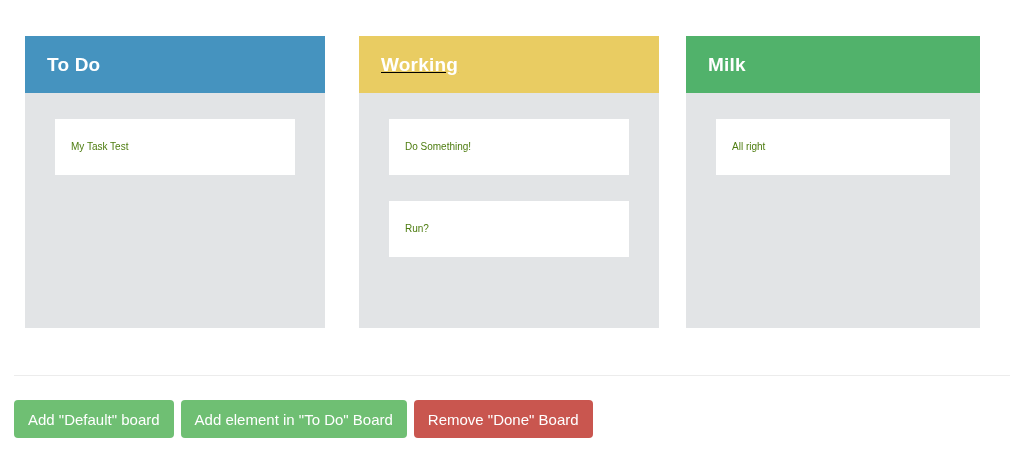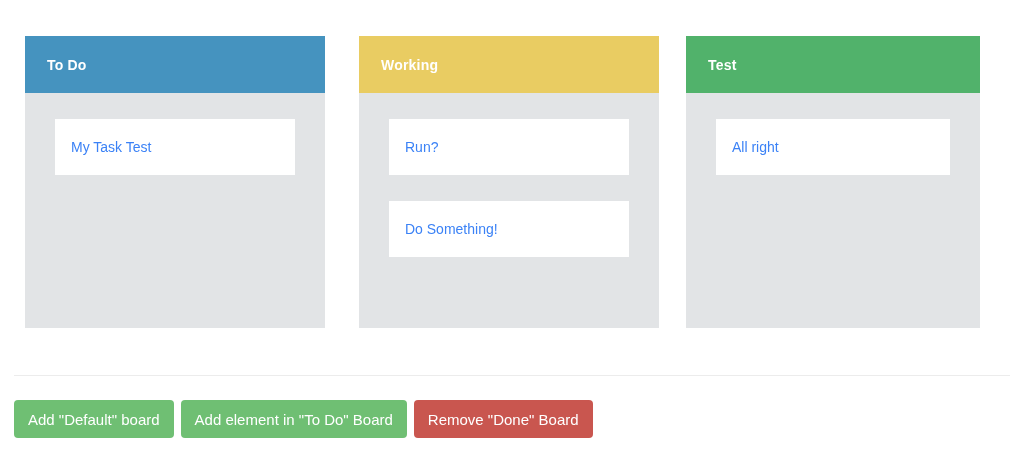--- a/index.html
+++ b/index.html
@@ -38,43 +38,43 @@
 
   .board-header {
     height: 57px;
     box-sizing: border-box;
     display: flex;
     align-items: center;
     padding: 0 0 0 22px;
   }
   .board-header-title {
     color: #ffffff;
-    font-size: 14px;
+    font-size: 19px;
     font-weight: bold;
     letter-spacing: 0.2px;
     line-height: 1;
   }
 
   .board-body {
     padding: 26px 30px 0 30px;
     box-sizing: border-box;
   }
 
   .task-card {
     background: #ffffff;
     height: 56px;
     box-sizing: border-box;
     display: flex;
     align-items: center;
     padding: 0 16px;
     margin-bottom: 26px;
   }
   .task-card-label {
-    color: #3b82f6;
-    font-size: 14px;
+    color: #4d7c0f;
+    font-size: 10px;
     line-height: 1.2;
   }
 
   
   #divider {
     position: absolute;
     left: 14px;
     top: 375px;
     width: 996px;
     height: 1px;
@@ -116,36 +116,36 @@
       <span class="board-header-title">To Do</span>
     </div>
     <div class="board-body">
       <div class="task-card">
         <span class="task-card-label">My Task Test</span>
       </div>
     </div>
   </div>
 
   <div class="board-column col-1">
-    <div class="board-header" style="background: rgb(233, 204, 98);">
+    <div class="board-header" style="background: rgb(233, 204, 98); text-decoration: underline;">
       <span class="board-header-title">Working</span>
     </div>
     <div class="board-body">
       <div class="task-card">
-        <span class="task-card-label">Run?</span>
+        <span class="task-card-label">Do Something!</span>
       </div>
       <div class="task-card">
-        <span class="task-card-label">Do Something!</span>
+        <span class="task-card-label">Run?</span>
       </div>
     </div>
   </div>
 
   <div class="board-column col-2">
     <div class="board-header" style="background: rgb(81, 178, 107);">
-      <span class="board-header-title">Test</span>
+      <span class="board-header-title">Milk</span>
     </div>
     <div class="board-body">
       <div class="task-card">
         <span class="task-card-label">All right</span>
       </div>
     </div>
   </div>
 
 </div>
 

